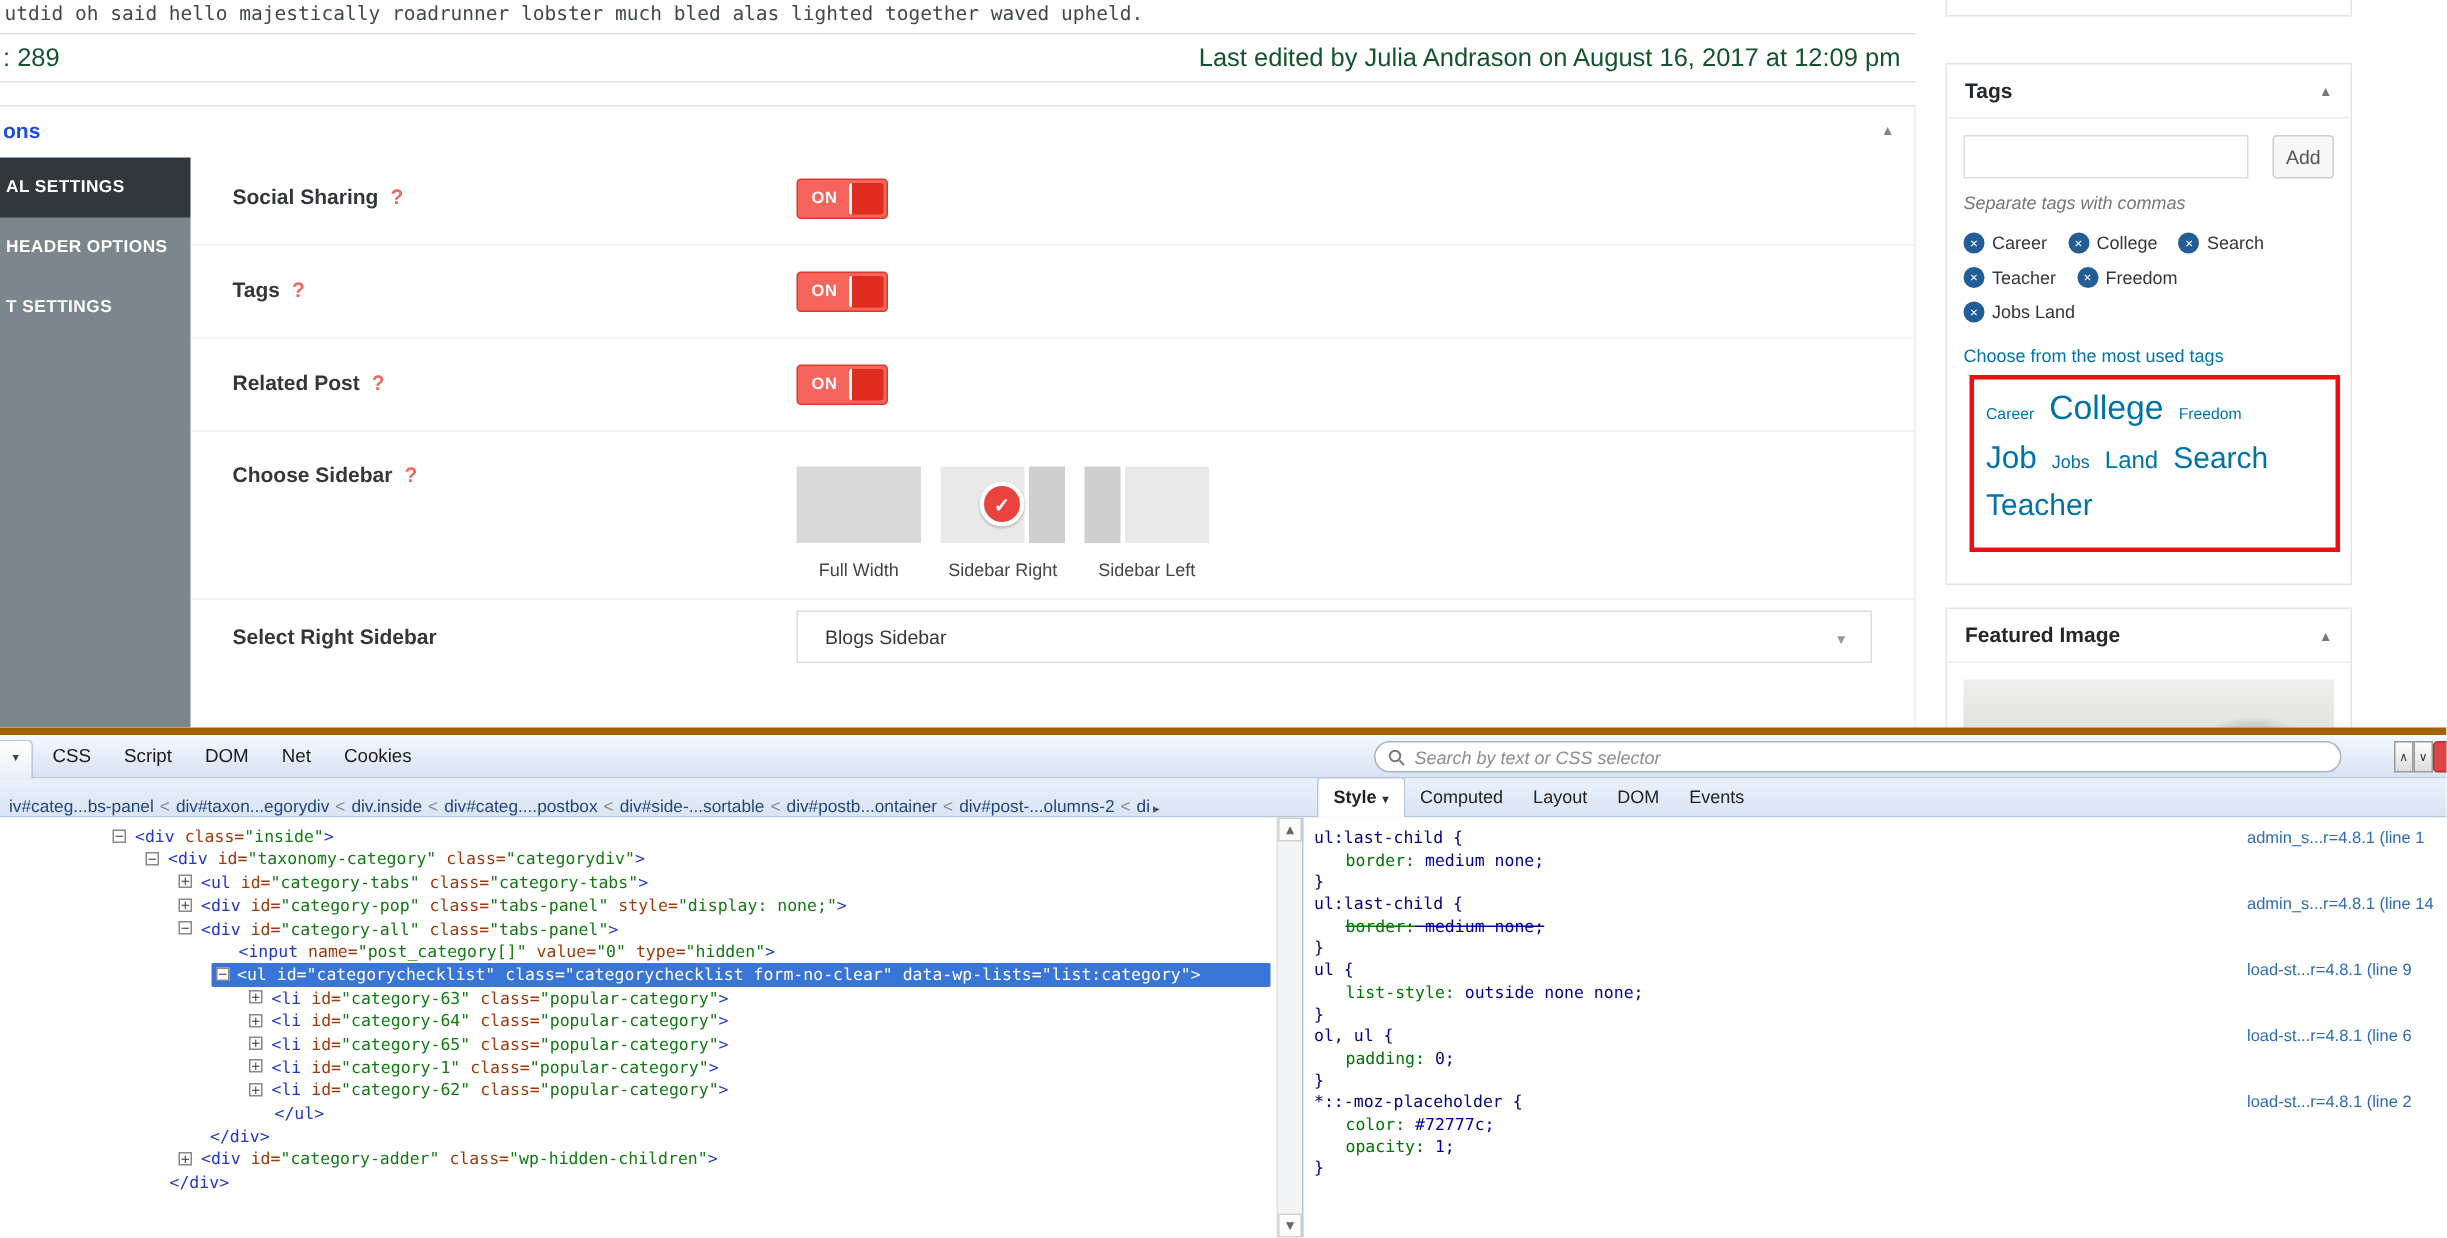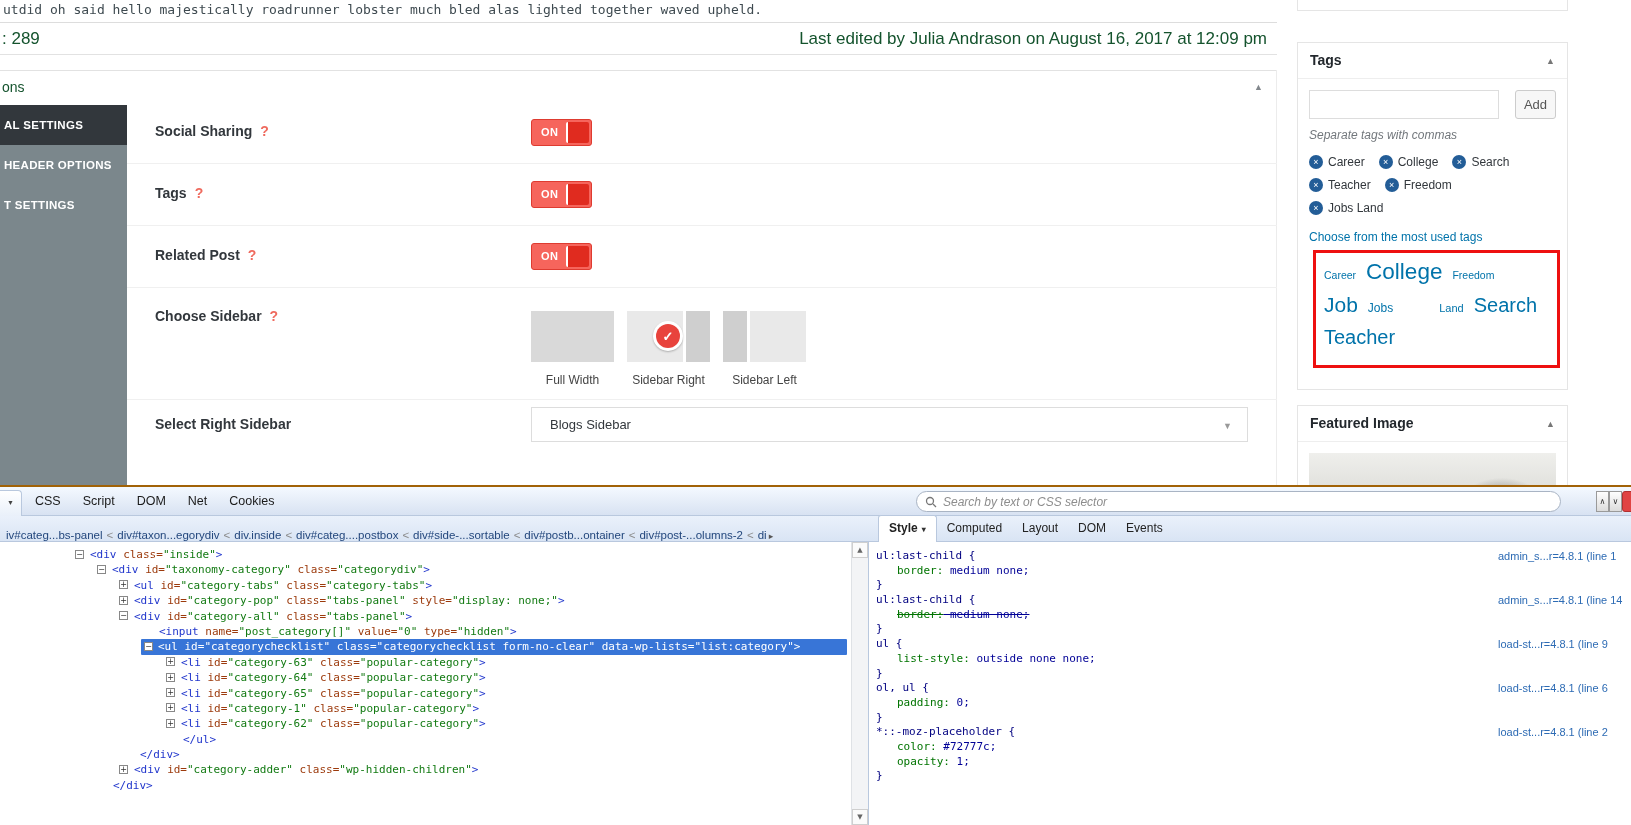--- a/index.html
+++ b/index.html
@@ -1,21 +1,21 @@
 <!DOCTYPE html>
 <html><head>
 <meta charset="utf-8">
 <style>
 *{margin:0;padding:0;box-sizing:border-box}
 html,body{width:1631px;height:825px}
 body{font-family:"Liberation Sans",sans-serif;background:#fff;overflow:hidden;position:relative;color:#222}
 .hline{position:absolute;left:0;width:1277px;height:0;border-top:1px solid #e2e2e2}
 .ed-text{position:absolute;left:3px;top:2px;width:1272px;overflow:hidden;font-family:"DejaVu Sans Mono",monospace;font-size:13px;color:#3e4a50;white-space:nowrap}
 .status{position:absolute;top:29px;font-size:17px;color:#14532d}
-.pb-title{position:absolute;left:2px;top:79px;font-size:14px;font-weight:400;color:#14532d}
+.pb-title{position:absolute;left:2px;top:79px;font-size:14px;font-weight:700;color:#1d4ed8}
 .pb-arrow{position:absolute;font-size:9px;color:#82878c;cursor:pointer}
 .colborder{position:absolute;left:1276px;top:70px;height:415px;border-left:1px solid #ececec}
 .nav{position:absolute;left:0;top:105px;width:127px;height:380px;background:#7b878c;overflow:hidden}
 .nav-item{height:40px;display:flex;align-items:center;padding-left:4px;color:#fff;font-size:11.5px;font-weight:700;letter-spacing:.3px;cursor:pointer;white-space:nowrap}
 .nav-item.active{background:#32373c}
 .row-label{position:absolute;left:155px;font-size:14px;font-weight:700;color:#32373c;white-space:nowrap}
 .row-label .q{color:#ef6a5e;margin-left:8px;cursor:pointer}
 .divider{position:absolute;left:127px;width:1150px;border-top:1px solid #f0f0f0}
 .toggle{position:absolute;left:531px;width:61px;height:27px;background:#f6655c;border:1px solid #de3b30;border-radius:3px;cursor:pointer}
 .toggle .on{position:absolute;left:9px;top:6px;font-size:11px;font-weight:700;color:#fff;letter-spacing:.5px}
@@ -41,21 +41,21 @@
 .chips{margin-top:8px}
 .chip-row{height:23px;display:flex;align-items:center;gap:14px}
 .chip{display:flex;align-items:center;gap:5px;font-size:12px;color:#32373c}
 .chip .x{width:14px;height:14px;border-radius:50%;background:#235d97;color:#fff;font-size:9px;line-height:14px;text-align:center;cursor:pointer}
 .mostused{margin-top:11px;font-size:12px;color:#0073aa;cursor:pointer}
 .redbox{margin-top:6px;margin-left:4px;width:247px;height:118px;border:3px solid #ee1010;padding:4px 8px;overflow:hidden}
 .cloud-row{line-height:29px;white-space:nowrap}
 .cloud-tag{color:#0073aa;margin-right:10px;cursor:pointer}
 .fi-img{margin:11px 11px 0;height:55px;background:radial-gradient(70px 55px at 78% 115%,rgba(40,40,40,.85),rgba(40,40,40,0) 70%),radial-gradient(90px 60px at 35% 140%,rgba(120,110,100,.5),rgba(0,0,0,0) 70%),linear-gradient(#efefec,#d9d9d4)}
 
-.fb{position:absolute;left:0;top:485px;width:1631px;height:340px;background:#fff;z-index:20;border-top:2px solid #a16207}
+.fb{position:absolute;left:0;top:485px;width:1631px;height:340px;background:#fff;z-index:20;border-top:5px solid #a16207}
 .fb-tabs{position:absolute;left:0;top:0;width:100%;height:29px;background:linear-gradient(#f4f9ff,#d8e2f2);border-bottom:1px solid #b9c8de}
 .fb-tabs-inner{position:absolute;left:24px;top:0;height:28px;display:flex}
 .fb-tab{padding:0 11px;line-height:28px;font-size:12.5px;color:#1b1b1b;cursor:pointer}
 .partial-tab{position:absolute;left:0;top:3px;width:22px;height:26px;background:linear-gradient(#fff,#e9f0fa);border:1px solid #b9c8de;border-left:none;border-bottom:none;border-radius:0 4px 0 0;text-align:center;line-height:24px;font-size:7px;color:#444;cursor:pointer}
 .fb-search{position:absolute;left:916px;top:4px;width:645px;height:21px;background:#fff;border:1px solid #a9b4c4;border-radius:11px;display:flex;align-items:center;padding:0 8px;gap:6px}
 .fb-search input{border:none;outline:none;flex:1;font-size:12px;background:transparent;color:#333}
 .fb-search input::placeholder{color:#8d8d8d;font-style:italic}
 .fb-btn{position:absolute;top:4px;width:13px;height:21px;background:linear-gradient(#fefefe,#dcdcdc);border:1px solid #9a9a9a;font-size:8px;color:#333;text-align:center;line-height:19px;cursor:pointer;font-family:"DejaVu Sans",sans-serif}
 .fb-red{position:absolute;left:1622px;top:4px;width:14px;height:21px;background:#e04343;border:1px solid #b03030;border-radius:3px;cursor:pointer}
 .fb-crumbs{position:absolute;left:0;top:29px;width:868px;height:26px;background:linear-gradient(#eaf1fb,#d9e4f4);border-bottom:1px solid #b9c8de;display:flex;align-items:flex-end;padding-left:6px;font-size:11.5px;white-space:nowrap;overflow:hidden}
@@ -194,21 +194,21 @@
             <span class="chip">
               <span class="x">×</span>
               <span>Jobs Land</span>
             </span>
           </div>
         </div>
       <div class="mostused">Choose from the most used tags</div>
       <div class="redbox">
         <div>
             <div class="cloud-row"><span class="cloud-tag" style="font-size: 10.5px;">Career</span><span class="cloud-tag" style="font-size: 22.5px;">College</span><span class="cloud-tag" style="font-size: 10.5px;">Freedom</span></div>
-            <div class="cloud-row"><span class="cloud-tag" style="font-size: 21px;">Job</span><span class="cloud-tag" style="font-size: 12px;">Jobs</span><span class="cloud-tag" style="font-size: 11px; margin-left: 36px;">Land</span><span class="cloud-tag" style="font-size: 20px;">Search</span></div>
+            <div class="cloud-row"><span class="cloud-tag" style="font-size: 21px;">Job</span><span class="cloud-tag" style="font-size: 12px;">Jobs</span><span class="cloud-tag" style="font-size: 16px;">Land</span><span class="cloud-tag" style="font-size: 20px;">Search</span></div>
             <div class="cloud-row"><span class="cloud-tag" style="font-size: 20px;">Teacher</span></div>
           </div>
       </div>
     </div>
   </div>
 
   <div class="panel" style="top:405px;height:95px;overflow:hidden">
     <div class="panel-h">
       <span class="t">Featured Image</span>
       <span class="a">▲</span>

